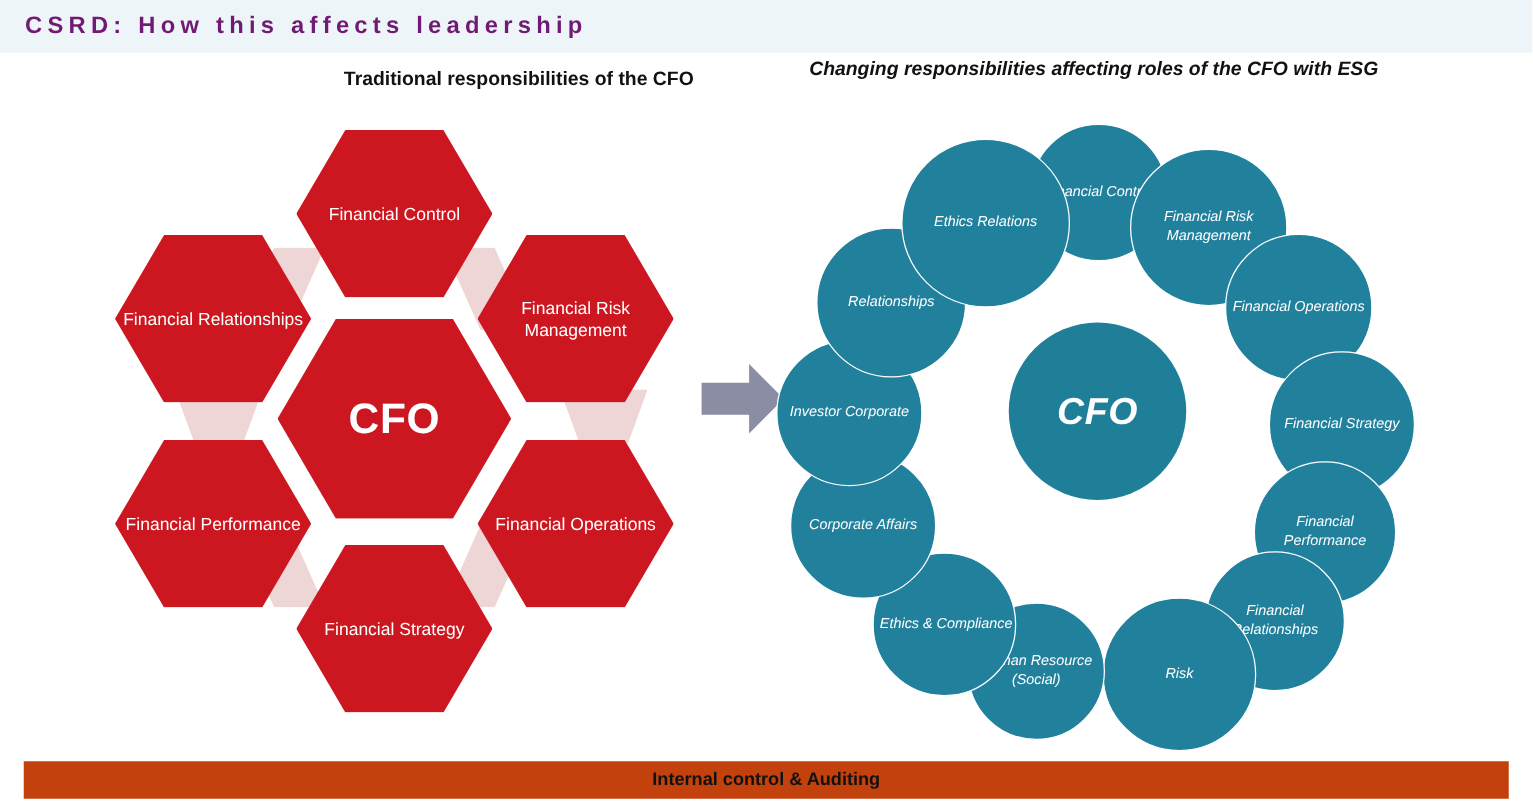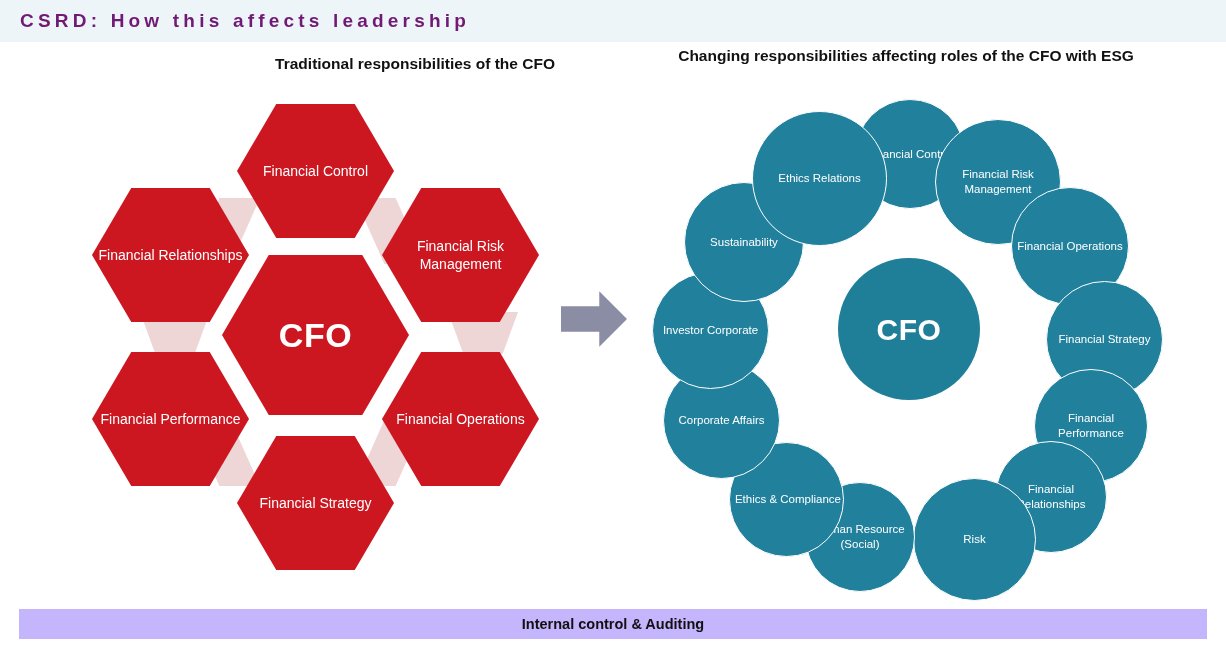--- a/index.html
+++ b/index.html
@@ -76,21 +76,21 @@
   
   #transition-arrow{
     position:absolute;left:561px;top:290px;
     width:66px;height:58px;
     background:#8a8da4;
     clip-path:polygon(0% 28%, 58% 28%, 58% 2%, 100% 50%, 58% 98%, 58% 72%, 0% 72%);
   }
 
   
   #circle-diagram{
-    position:absolute;left:619px;top:0;width:606px;height:509px;
+    position:absolute;left:588px;top:0;width:606px;height:509px;font-style:italic;
   }
   .bubble{
     position:absolute;
     border-radius:50%;
     background:#21819d;
     border:1.3px solid #ffffff;
     box-sizing:border-box;
     display:flex;align-items:center;justify-content:center;
     text-align:center;
     color:#ffffff;
@@ -104,21 +104,21 @@
     font-size:30px;
     font-weight:bold;
     letter-spacing:0.5px;
   }
   .bubble-label{pointer-events:none;}
 
   
   #footer-bar{
     position:absolute;left:19px;top:609px;
     width:1188px;height:30px;
-    background:#c4b5fd;
+    background:#c2410c;
     display:flex;align-items:center;justify-content:center;
   }
   #footer-label{
     font-size:14.5px;font-weight:bold;color:#111111;
   }
 </style>
 </head>
 <body>
 
 <div id="header-bar"></div>
@@ -208,21 +208,21 @@
 
   <div class="bubble" style="left:44px;top:362px;width:117px;height:117px;">
     <span class="bubble-label">Corporate Affairs</span>
   </div>
 
   <div class="bubble" style="left:33px;top:272px;width:117px;height:117px;">
     <span class="bubble-label">Investor Corporate</span>
   </div>
 
   <div class="bubble" style="left:65px;top:182px;width:120px;height:120px;">
-    <span class="bubble-label">Sustainability</span>
+    <span class="bubble-label">Relationships</span>
   </div>
 
   <div class="bubble" style="left:133px;top:111px;width:135px;height:135px;">
     <span class="bubble-label">Ethics Relations</span>
   </div>
 
   <div class="bubble center" style="left:219px;top:258px;width:142px;height:142px;">
     <span class="bubble-label">CFO</span>
   </div>
 </div>

